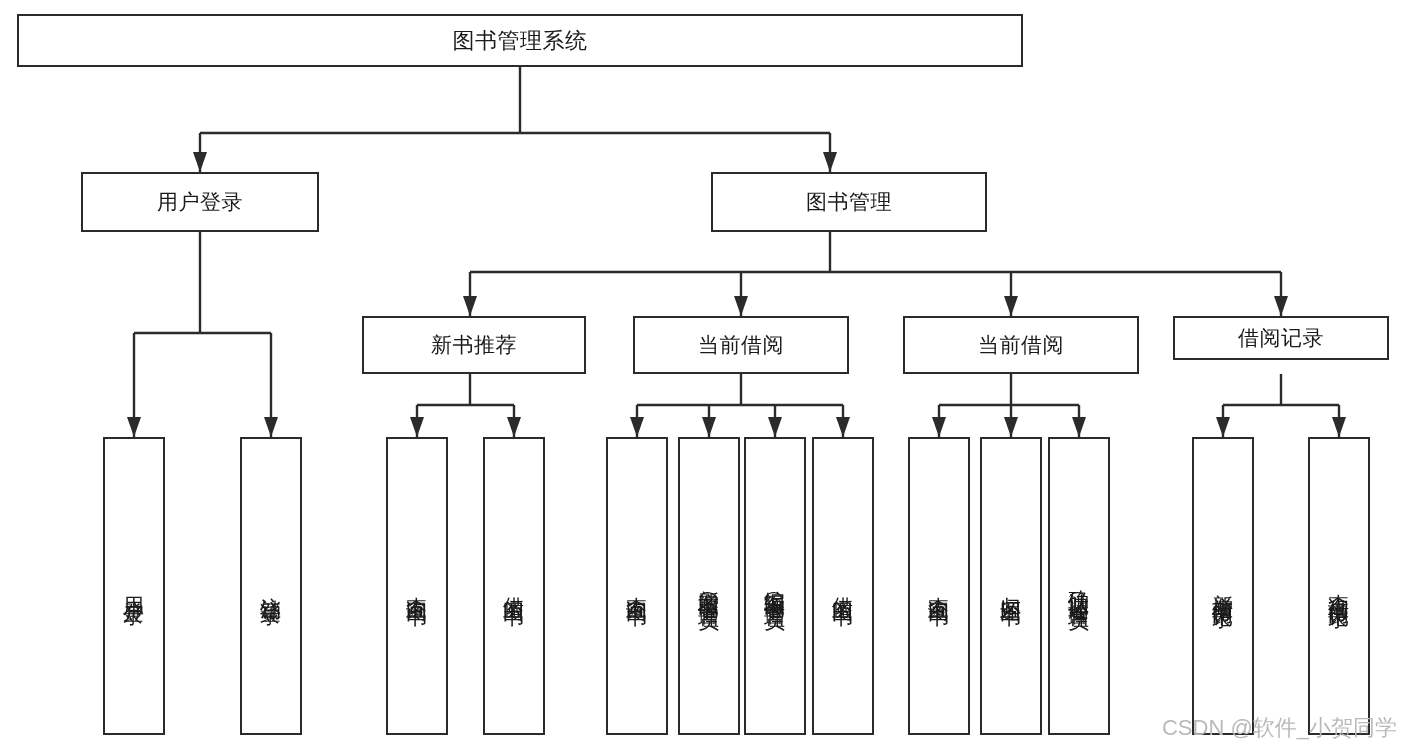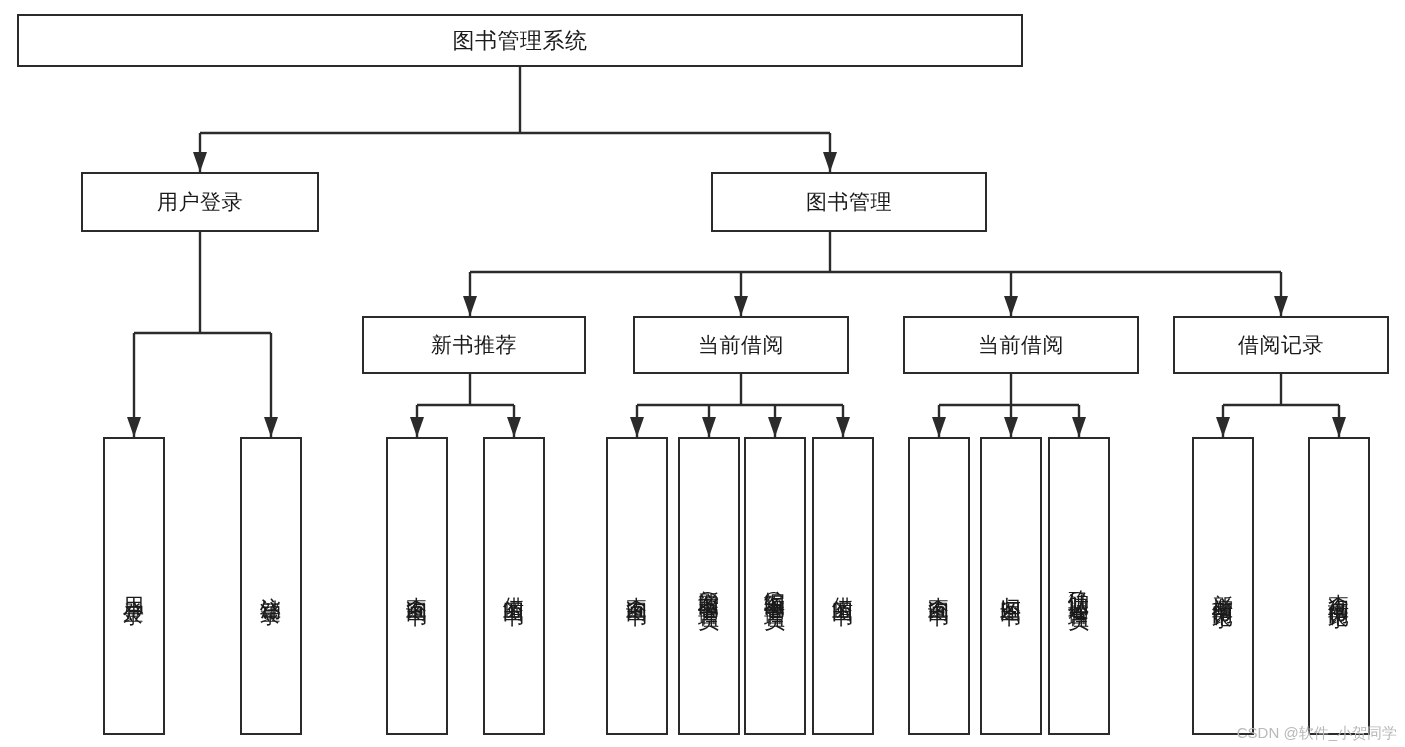--- a/index.html
+++ b/index.html
@@ -79,21 +79,21 @@
   }
   #connectors polygon.arrowhead {
     fill: #2b2b2b;
     stroke: none;
   }
   
   #watermark {
     position: absolute;
     right: 8px;
     bottom: 4px;
-    font-size: 15px;
+    font-size: 22px;
     color: #b9b9b9;
     font-family: "Liberation Sans", "DejaVu Sans", sans-serif;
     white-space: nowrap;
     user-select: none;
   }
 </style>
 </head>
 <body>
 
 <div id="diagram-root">
@@ -163,21 +163,21 @@
       </div>
       <div class="node horizontal" style="left: 362px; top: 316px; width: 224px; height: 58px;">
         <span class="node-label">新书推荐</span>
       </div>
       <div class="node horizontal" style="left: 633px; top: 316px; width: 216px; height: 58px;">
         <span class="node-label">当前借阅</span>
       </div>
       <div class="node horizontal" style="left: 903px; top: 316px; width: 236px; height: 58px;">
         <span class="node-label">当前借阅</span>
       </div>
-      <div class="node horizontal" style="left: 1173px; top: 316px; width: 216px; height: 58px;">
+      <div class="node horizontal" style="left: 1173px; top: 316px; width: 216px; height: 44px;">
         <span class="node-label">借阅记录</span>
       </div>
       <div class="node vertical" style="left: 103px; top: 437px; width: 62px; height: 298px;">
         <span class="node-label">用户登录</span>
       </div>
       <div class="node vertical" style="left: 240px; top: 437px; width: 62px; height: 298px;">
         <span class="node-label">注销登录</span>
       </div>
       <div class="node vertical" style="left: 386px; top: 437px; width: 62px; height: 298px;">
         <span class="node-label">查询图书</span>

